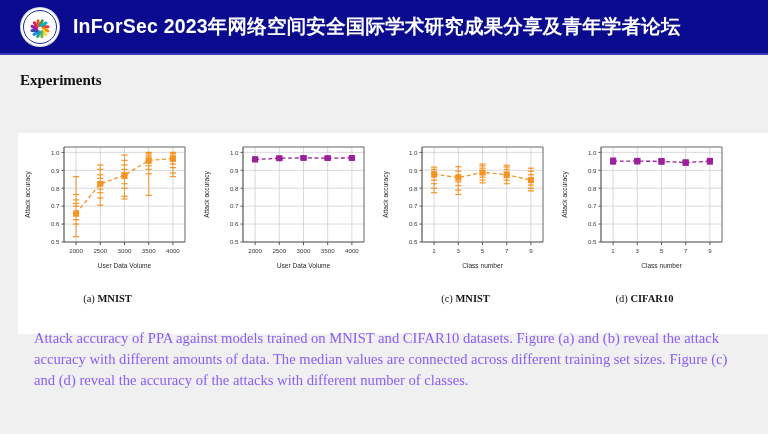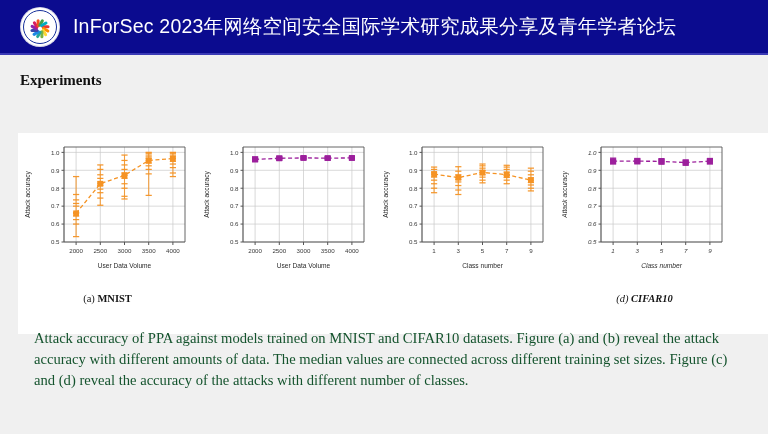--- a/index.html
+++ b/index.html
@@ -30,21 +30,21 @@
     border:1.6px solid #17319b;
   }
   #logo .pin{
     position:absolute;left:50%;top:50%;
     width:8px;height:3.4px;border-radius:2px;
     transform-origin:0% 50%;
   }
   #banner-title{
     color:#ffffff;
     font-size:19.5px;
-    font-weight:normal;
+    font-weight:bold;
     letter-spacing:.2px;
     margin-left:14px;
     white-space:nowrap;
     font-family:"Liberation Sans", sans-serif;
   }
 
   
   #heading{
     position:absolute;left:20px;top:72px;
     font-family:"Liberation Serif", serif;
@@ -75,21 +75,21 @@
   }
   .subcap b{font-weight:bold;}
   svg{display:block;}
 
   
   #caption{
     position:absolute;left:34px;top:328px;width:706px;
     font-family:"Liberation Serif", serif;
     font-size:14.6px;
     line-height:1.45;
-    color:#14532d;
+    color:#8b5cf6;
     text-align:left;
   }
 </style>
 </head>
 <body>
 
 <div id="banner">
   <div id="logo">
     <div class="ring"></div>
   <div class="pin" style="background: rgb(229, 57, 53); transform: rotate(0deg) translate(1.5px, -1.7px);"></div>
@@ -406,22 +406,23 @@
           <line x1="151.8" y1="34.198113207547166" x2="158" y2="34.198113207547166" stroke="#f59324" stroke-width="1.25" opacity="0.95"></line>
           <line x1="151.8" y1="31.150943396226413" x2="158" y2="31.150943396226413" stroke="#f59324" stroke-width="1.25" opacity="0.95"></line>
           <path d="M 58.1 37.066037735849065 L 82.3 40.650943396226424 L 106.5 35.45283018867924 L 130.7 37.60377358490567 L 154.9 43.16037735849057" fill="none" stroke="#f59324" stroke-width="1.3" stroke-dasharray="4,2.6"></path>
           <rect x="55.2" y="34.166037735849066" width="5.8" height="5.8" fill="#f59324"></rect>
           <rect x="79.39999999999999" y="37.750943396226425" width="5.8" height="5.8" fill="#f59324"></rect>
           <rect x="103.6" y="32.552830188679245" width="5.8" height="5.8" fill="#f59324"></rect>
           <rect x="127.79999999999998" y="34.70377358490567" width="5.8" height="5.8" fill="#f59324"></rect>
           <rect x="152" y="40.26037735849057" width="5.8" height="5.8" fill="#f59324"></rect>
         </svg>
       </div>
+      <div class="subcap"><span>(c)</span> <b>MNIST</b></div>
     </div>
-    <div class="chart-cell" style="left: 537px; font-style: italic;">
+    <div class="chart-cell" style="left: 537px;">
       <div class="plot-wrap">
         <svg width="179" height="135">
           <line x1="46" y1="105" x2="167" y2="105" stroke="#c9c9c9" stroke-width="0.7"></line>
           <line x1="46" y1="87.0754716981132" x2="167" y2="87.0754716981132" stroke="#c9c9c9" stroke-width="0.7"></line>
           <line x1="46" y1="69.15094339622642" x2="167" y2="69.15094339622642" stroke="#c9c9c9" stroke-width="0.7"></line>
           <line x1="46" y1="51.22641509433962" x2="167" y2="51.22641509433962" stroke="#c9c9c9" stroke-width="0.7"></line>
           <line x1="46" y1="33.301886792452834" x2="167" y2="33.301886792452834" stroke="#c9c9c9" stroke-width="0.7"></line>
           <line x1="46" y1="15.377358490566042" x2="167" y2="15.377358490566042" stroke="#c9c9c9" stroke-width="0.7"></line>
           <line x1="58.1" y1="10" x2="58.1" y2="105" stroke="#c9c9c9" stroke-width="0.7"></line>
           <line x1="82.3" y1="10" x2="82.3" y2="105" stroke="#c9c9c9" stroke-width="0.7"></line>

